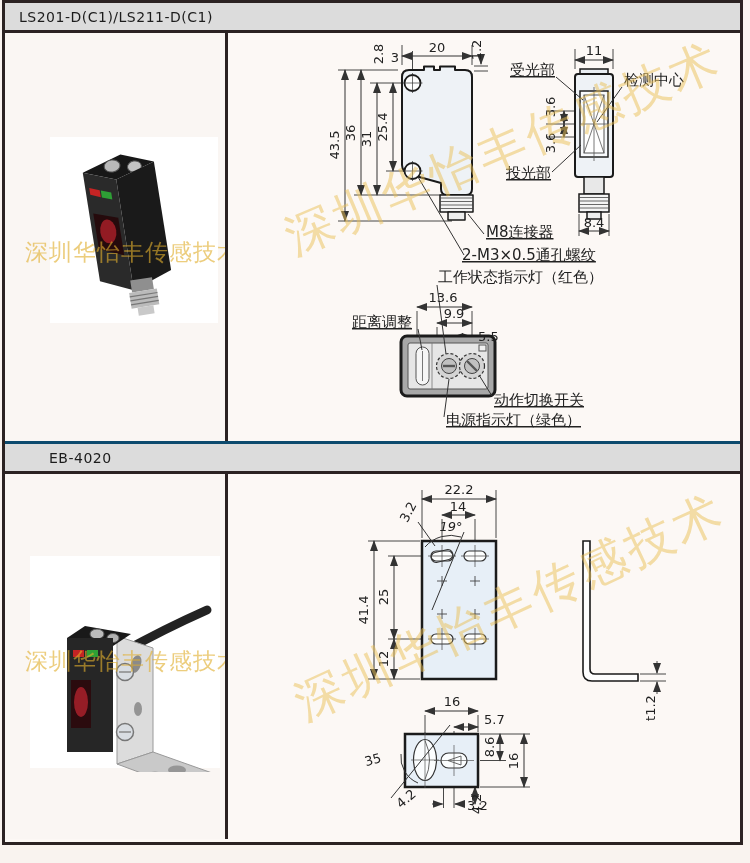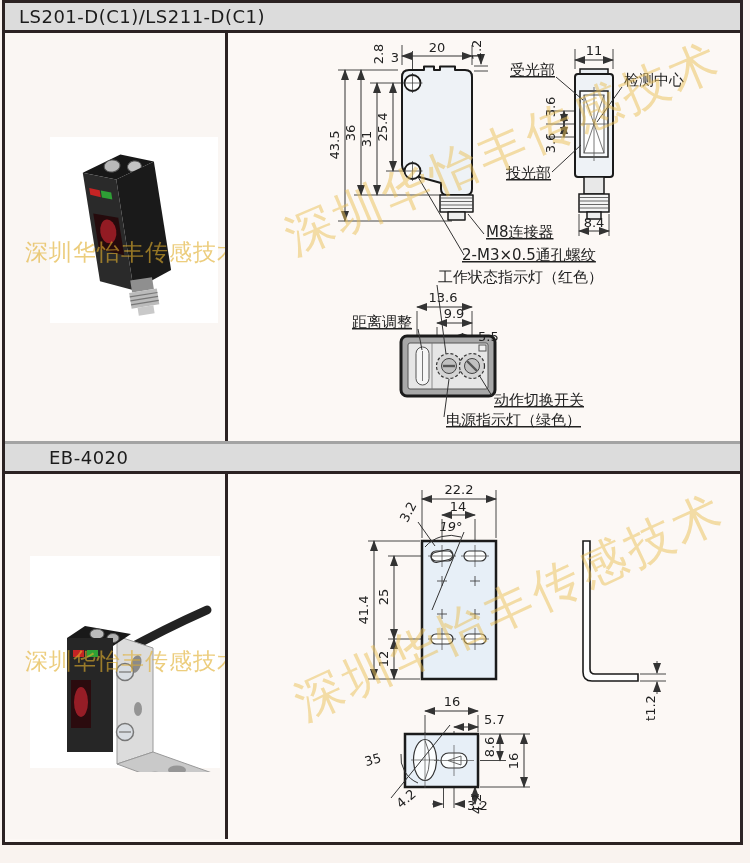--- a/index.html
+++ b/index.html
@@ -14,23 +14,23 @@
     width:741px;height:845px;
     box-sizing:border-box;
     border:3px solid #2b2222;
     background:#fcf8f5;
   }
   .sec-header{
     height:27px;background:#dcdcdc;
     border-bottom:3px solid #2b2222;
     display:flex;align-items:center;
     padding-left:14px;
-    font-size:18px;color:#1c1c1c;letter-spacing:.5px;
-  }
-  .sec-header.second{border-top:3px solid #a3a3a3;padding-left:44px;}
+    font-size:14px;color:#1c1c1c;letter-spacing:.5px;
+  }
+  .sec-header.second{border-top:3px solid #0c4a6e;padding-left:44px;}
   .sec-body{display:flex;position:relative;}
   .body1{height:408px;}
   .body2{height:365px;}
   .photo-cell{
     width:220px;border-right:3px solid #2b2222;
     position:relative;overflow:hidden;background:#faf6f3;
   }
   .draw-cell{flex:1;position:relative;overflow:hidden;}
   .photo-svg{position:absolute;left:0;}
   .wm-h{

